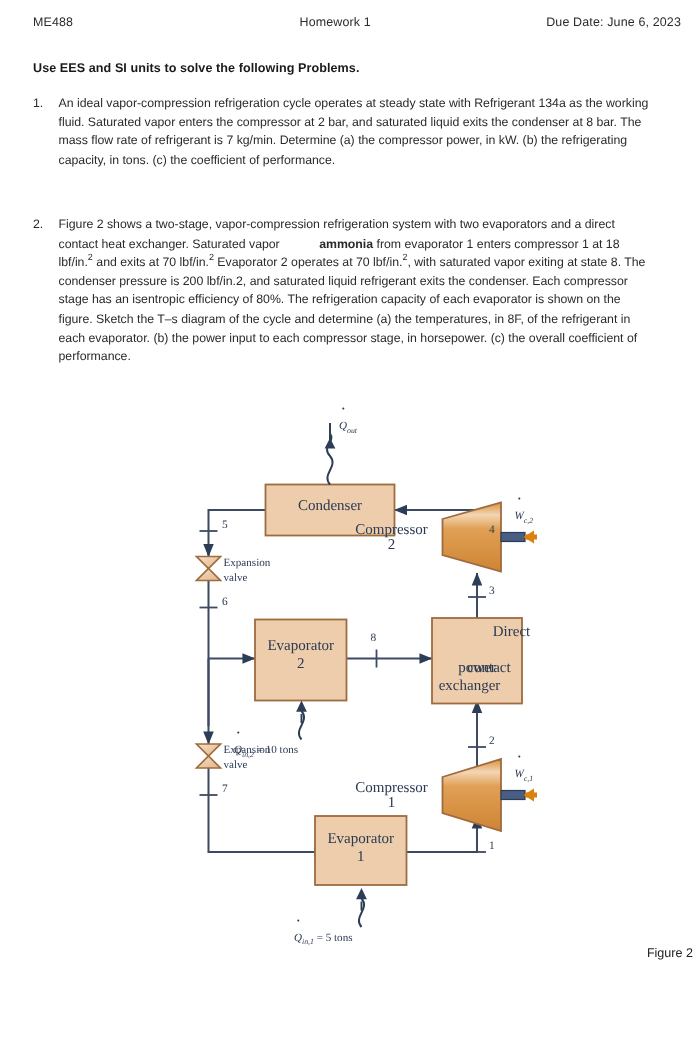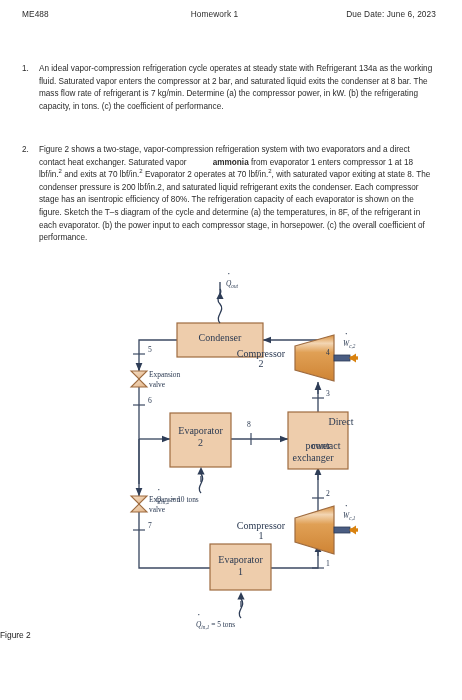--- a/index.html
+++ b/index.html
@@ -13,21 +13,21 @@
   }
   .page{
     position:relative;
     width:462px;height:700px;
     padding:0;
     box-sizing:border-box;
   }
   
   .doc-header{
     position:absolute;
-    top:9px; left:22px; right:26px;
+    top:9px; left:22px; right:8px;
     display:flex;
     justify-content:space-between;
     align-items:flex-start;
     font-size:8.3px;
     color:#2b2b2b;
     letter-spacing:.1px;
   }
   .doc-header .center{margin-left:34px;}
   
   .instruction{
@@ -65,21 +65,21 @@
     width:462px;height:390px;
   }
   .fig{
     position:absolute;
     left:118px;top:0;
     width:240px;height:372px;
   }
   .fig-caption{
     position:absolute;
     top:352px;left:0;width:462px;
-    text-align:left;
+    text-align:right;
     font-size:8.4px;
     color:#222;
   }
   .fig svg{display:block;}
   .lbl{
     position:absolute;
     font-family:"Liberation Serif", serif;
     color:#2b3a52;
     white-space:nowrap;
     line-height:1.05;
@@ -106,20 +106,21 @@
 <body>
 
 <div class="page">
 
   <div class="doc-header">
     <span>ME488</span>
     <span class="center">Homework 1</span>
     <span>Due Date: June 6, 2023</span>
   </div>
 
+  <div class="instruction">Use EES and SI units to solve the following Problems.</div>
 
   <div class="problem" id="problem-1">
     <div class="num">1.</div>
     <div class="body">An ideal vapor-compression refrigeration cycle operates at steady state with Refrigerant 134a as the working fluid. Saturated vapor enters the compressor at 2 bar, and saturated liquid exits the condenser at 8 bar. The mass flow rate of refrigerant is 7 kg/min. Determine (a) the compressor power, in kW. (b) the refrigerating capacity, in tons. (c) the coefficient of performance.</div>
   </div>
 
   <div class="problem" id="problem-2">
     <div class="num">2.</div>
     <div class="body"><span>Figure 2 shows a two-stage, vapor-compression refrigeration system with two evaporators and a direct contact heat exchanger. Saturated vapor </span><b>ammonia</b><span> from evaporator 1 enters compressor 1 at 18 lbf/in.</span><sup>2</sup><span> and exits at 70 lbf/in.</span><sup>2</sup><span> Evaporator 2 operates at 70 lbf/in.</span><sup>2</sup><span>, with saturated vapor exiting at state 8. The condenser pressure is 200 lbf/in.2, and saturated liquid refrigerant exits the condenser. Each compressor stage has an isentropic efficiency of 80%. The refrigeration capacity of each evaporator is shown on the figure. Sketch the T–s diagram of the cycle and determine (a) the temperatures, in 8F, of the refrigerant in each evaporator. (b) the power input to each compressor stage, in horsepower. (c) the overall coefficient of performance.</span></div>
   </div>

